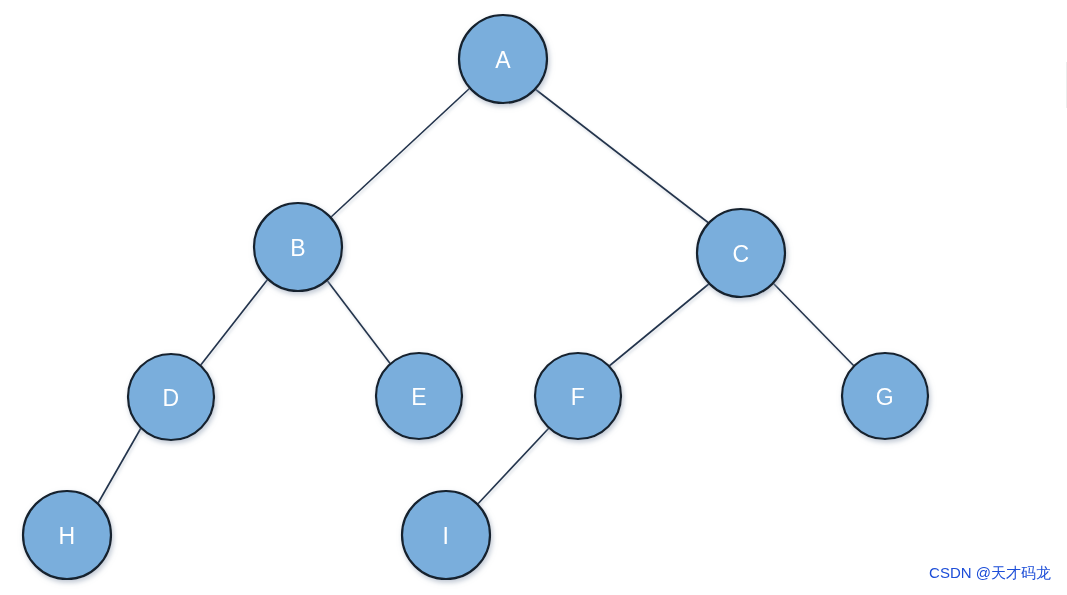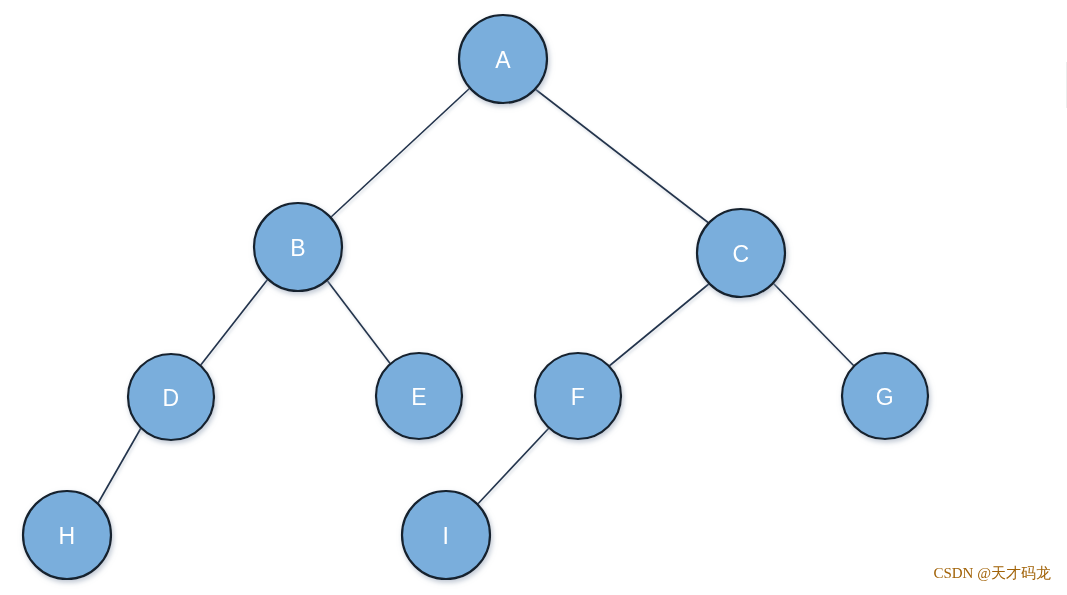--- a/index.html
+++ b/index.html
@@ -40,22 +40,22 @@
     font-family: "Liberation Sans", sans-serif;
     font-size: 23px;
     text-anchor: middle;
     dominant-baseline: central;
     letter-spacing: 0.4px;
   }
   #watermark {
     position: absolute;
     right: 16px;
     bottom: 12px;
-    color: #a16207;
-    font-family: Liberation Serif, serif;
+    color: #1d4ed8;
+    font-family: Liberation Sans, sans-serif;
     font-size: 15px;
     white-space: nowrap;
     user-select: none;
   }
   #edge-artifact {
     position: absolute;
     right: 0px;
     top: 62px;
     width: 1px;
     height: 46px;

